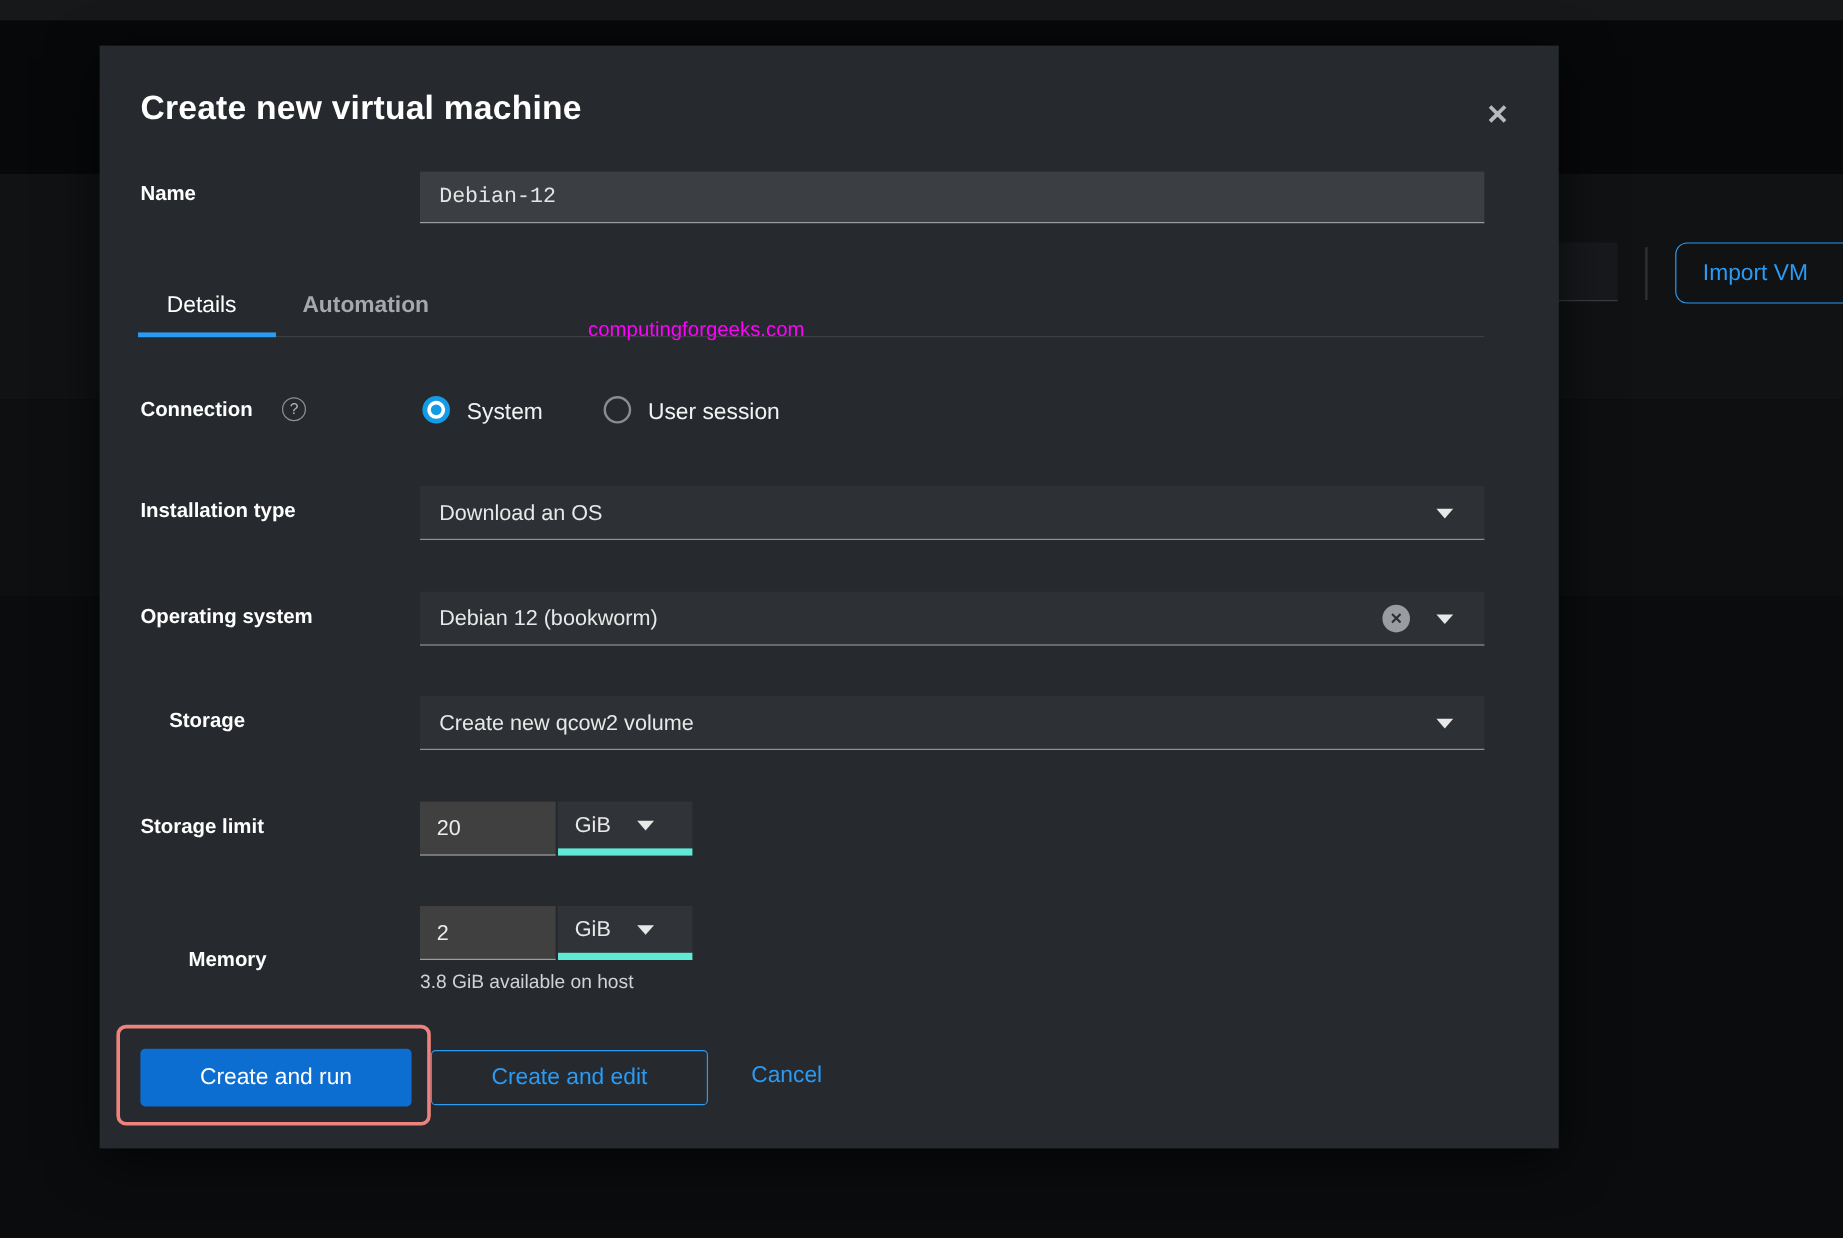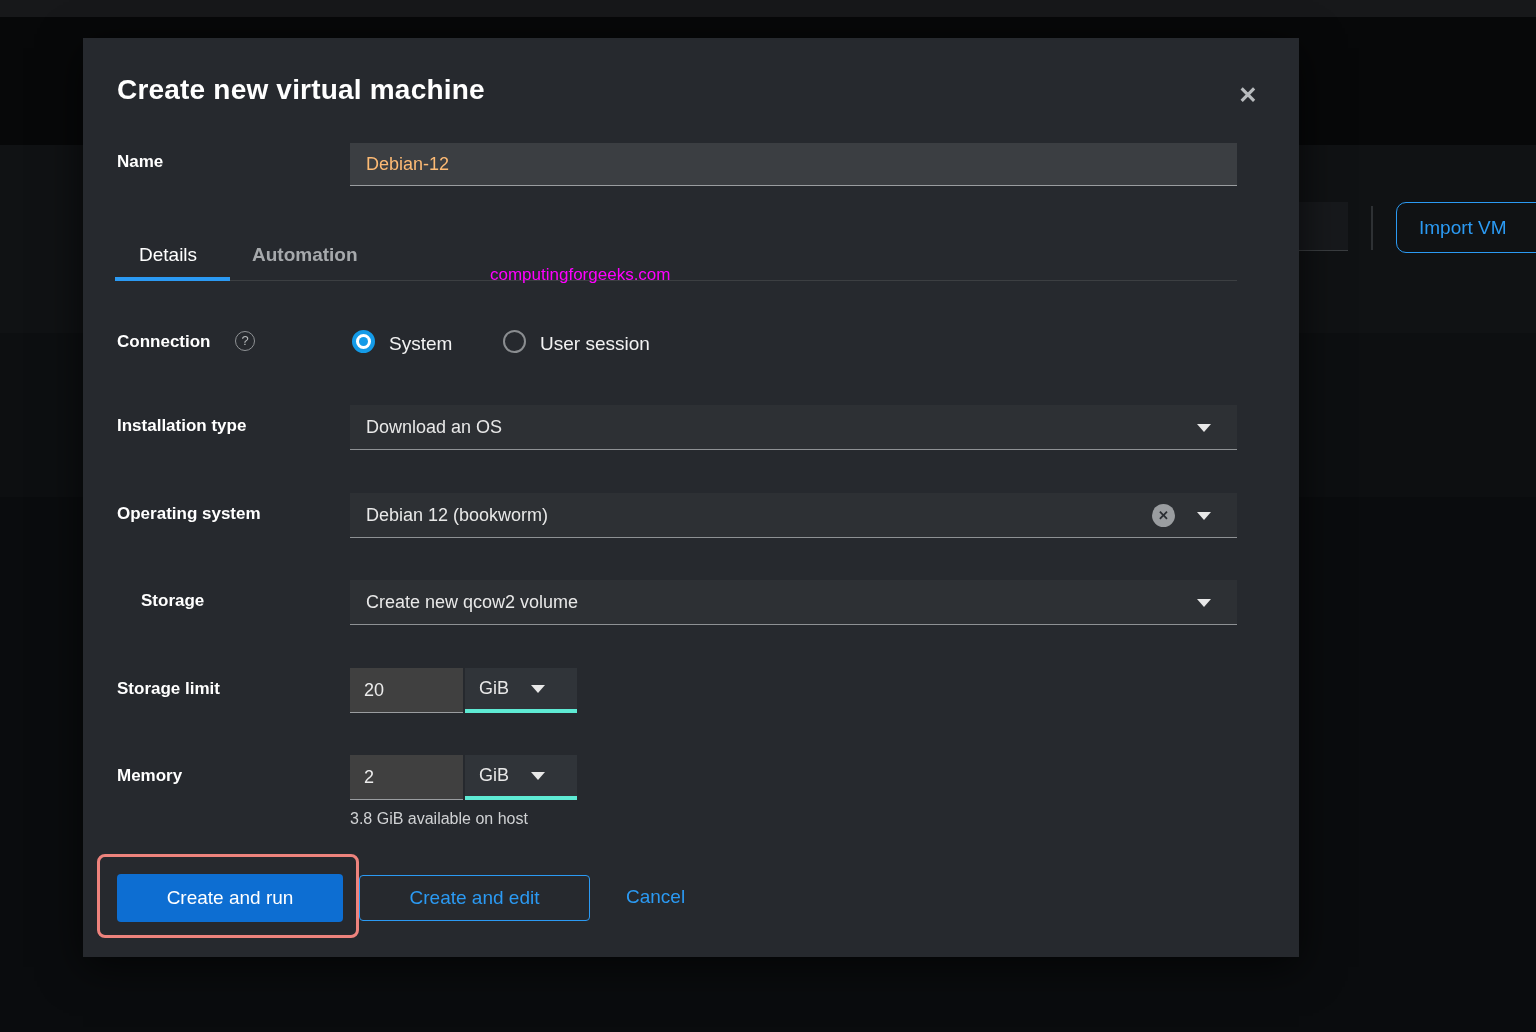--- a/index.html
+++ b/index.html
@@ -26,22 +26,22 @@
   #dialog-title { position:absolute; left:34px; top:36px; font-size:28px; font-weight:600;
                   letter-spacing:.2px; color:#fff; }
   #close-btn { position:absolute; right:36px; top:42px; width:30px; height:30px;
                background:transparent; border:none; color:#b8bbbe; font-size:23px;
                font-weight:700; cursor:pointer; line-height:30px; text-align:center; }
 
   .form-label { position:absolute; left:34px; font-size:17px; font-weight:700; color:#fff; }
 
   #name-input { position:absolute; left:267px; top:105px; width:887px; height:43px;
                 background:#3b3e42; border:none; border-bottom:1px solid #9a9da0;
-                color:#fdba74; font-size:18px; padding:0 16px;
-                font-family:Liberation Sans, sans-serif; }
+                color:#e5e5e5; font-size:18px; padding:0 16px;
+                font-family:Liberation Mono, monospace; }
 
   
   .tab { position:absolute; top:192px; height:49px; display:flex; align-items:center;
          font-size:19px; cursor:pointer; background:transparent; border:none;
          font-family:"Liberation Sans", sans-serif; }
   #tab-details { left:56px; color:#fff; }
   #tab-automation { left:169px; color:#a6a9ac;font-weight:bold; }
   #tab-underline { position:absolute; left:32px; top:239px; width:115px; height:4px; background:#2b9af3; }
   #tab-border { position:absolute; left:32px; top:242px; width:1122px; height:1px; background:#3c3f42; }
   #watermark { position:absolute; left:407px; top:188px; font-size:17px; color:#ff00ff;margin-top:39px; }
@@ -67,21 +67,21 @@
            border-top:8px solid #e8e8e8; }
   .select-caret { position:absolute; right:26px; top:19px; }
   #os-clear { position:absolute; right:62px; top:11px; width:23px; height:23px; border:none;
               border-radius:50%; background:#9a9da0; color:#2b2e33; font-size:13px; font-weight:700;
               line-height:23px; text-align:center; cursor:pointer; padding:0; }
 
   .num-input { position:absolute; left:267px; width:113px; height:45px; background:#404040;
                border:none; border-bottom:1px solid #9a9da0; color:#ececec; font-size:18px;
                padding:0 14px; font-family:"Liberation Sans", sans-serif; }
   .unit-select { position:absolute; left:382px; width:112px; height:45px; background:#303439;
-                 border-bottom:4px solid #5eead4; display:flex; align-items:center;
+                 border-bottom:6px solid #5eead4; display:flex; align-items:center;
                  padding:0 14px; font-size:18px; color:#e8e8e8; cursor:pointer; gap:22px; }
   #memory-helper { position:absolute; left:267px; top:772px; font-size:16px; color:#d0d2d4; }
 
   
   #create-run-btn { position:absolute; left:34px; top:836px; width:226px; height:48px;
                     background:#0d6ed2; color:#fff; border:none; border-radius:4px;
                     font-size:19px; cursor:pointer; font-family:"Liberation Sans", sans-serif; }
   #create-edit-btn { position:absolute; left:276px; top:837px; width:231px; height:46px;
                      background:transparent; color:#2b9af3; border:1px solid #2b9af3;
                      border-radius:4px; font-size:19px; cursor:pointer;
@@ -144,21 +144,21 @@
     <span class="caret select-caret"></span>
   </div>
 
   <label class="form-label" style="top:641px;">Storage limit</label>
   <input class="num-input" style="top: 630px;" type="text" value="20">
   <div class="unit-select" style="top:630px;">
     <span>GiB</span>
     <span class="caret"></span>
   </div>
 
-  <label class="form-label" style="top:728px;">Memory</label>
+  <label class="form-label" style="top:752px;margin-left:40px;">Memory</label>
   <input class="num-input" style="top: 717px;" type="text" value="2">
   <div class="unit-select" style="top:717px;">
     <span>GiB</span>
     <span class="caret"></span>
   </div>
   <div id="memory-helper">3.8 GiB available on host</div>
 
   <button id="create-edit-btn">Create and edit</button>
   <button id="create-run-btn">Create and run</button>
   <button id="cancel-btn">Cancel</button>

